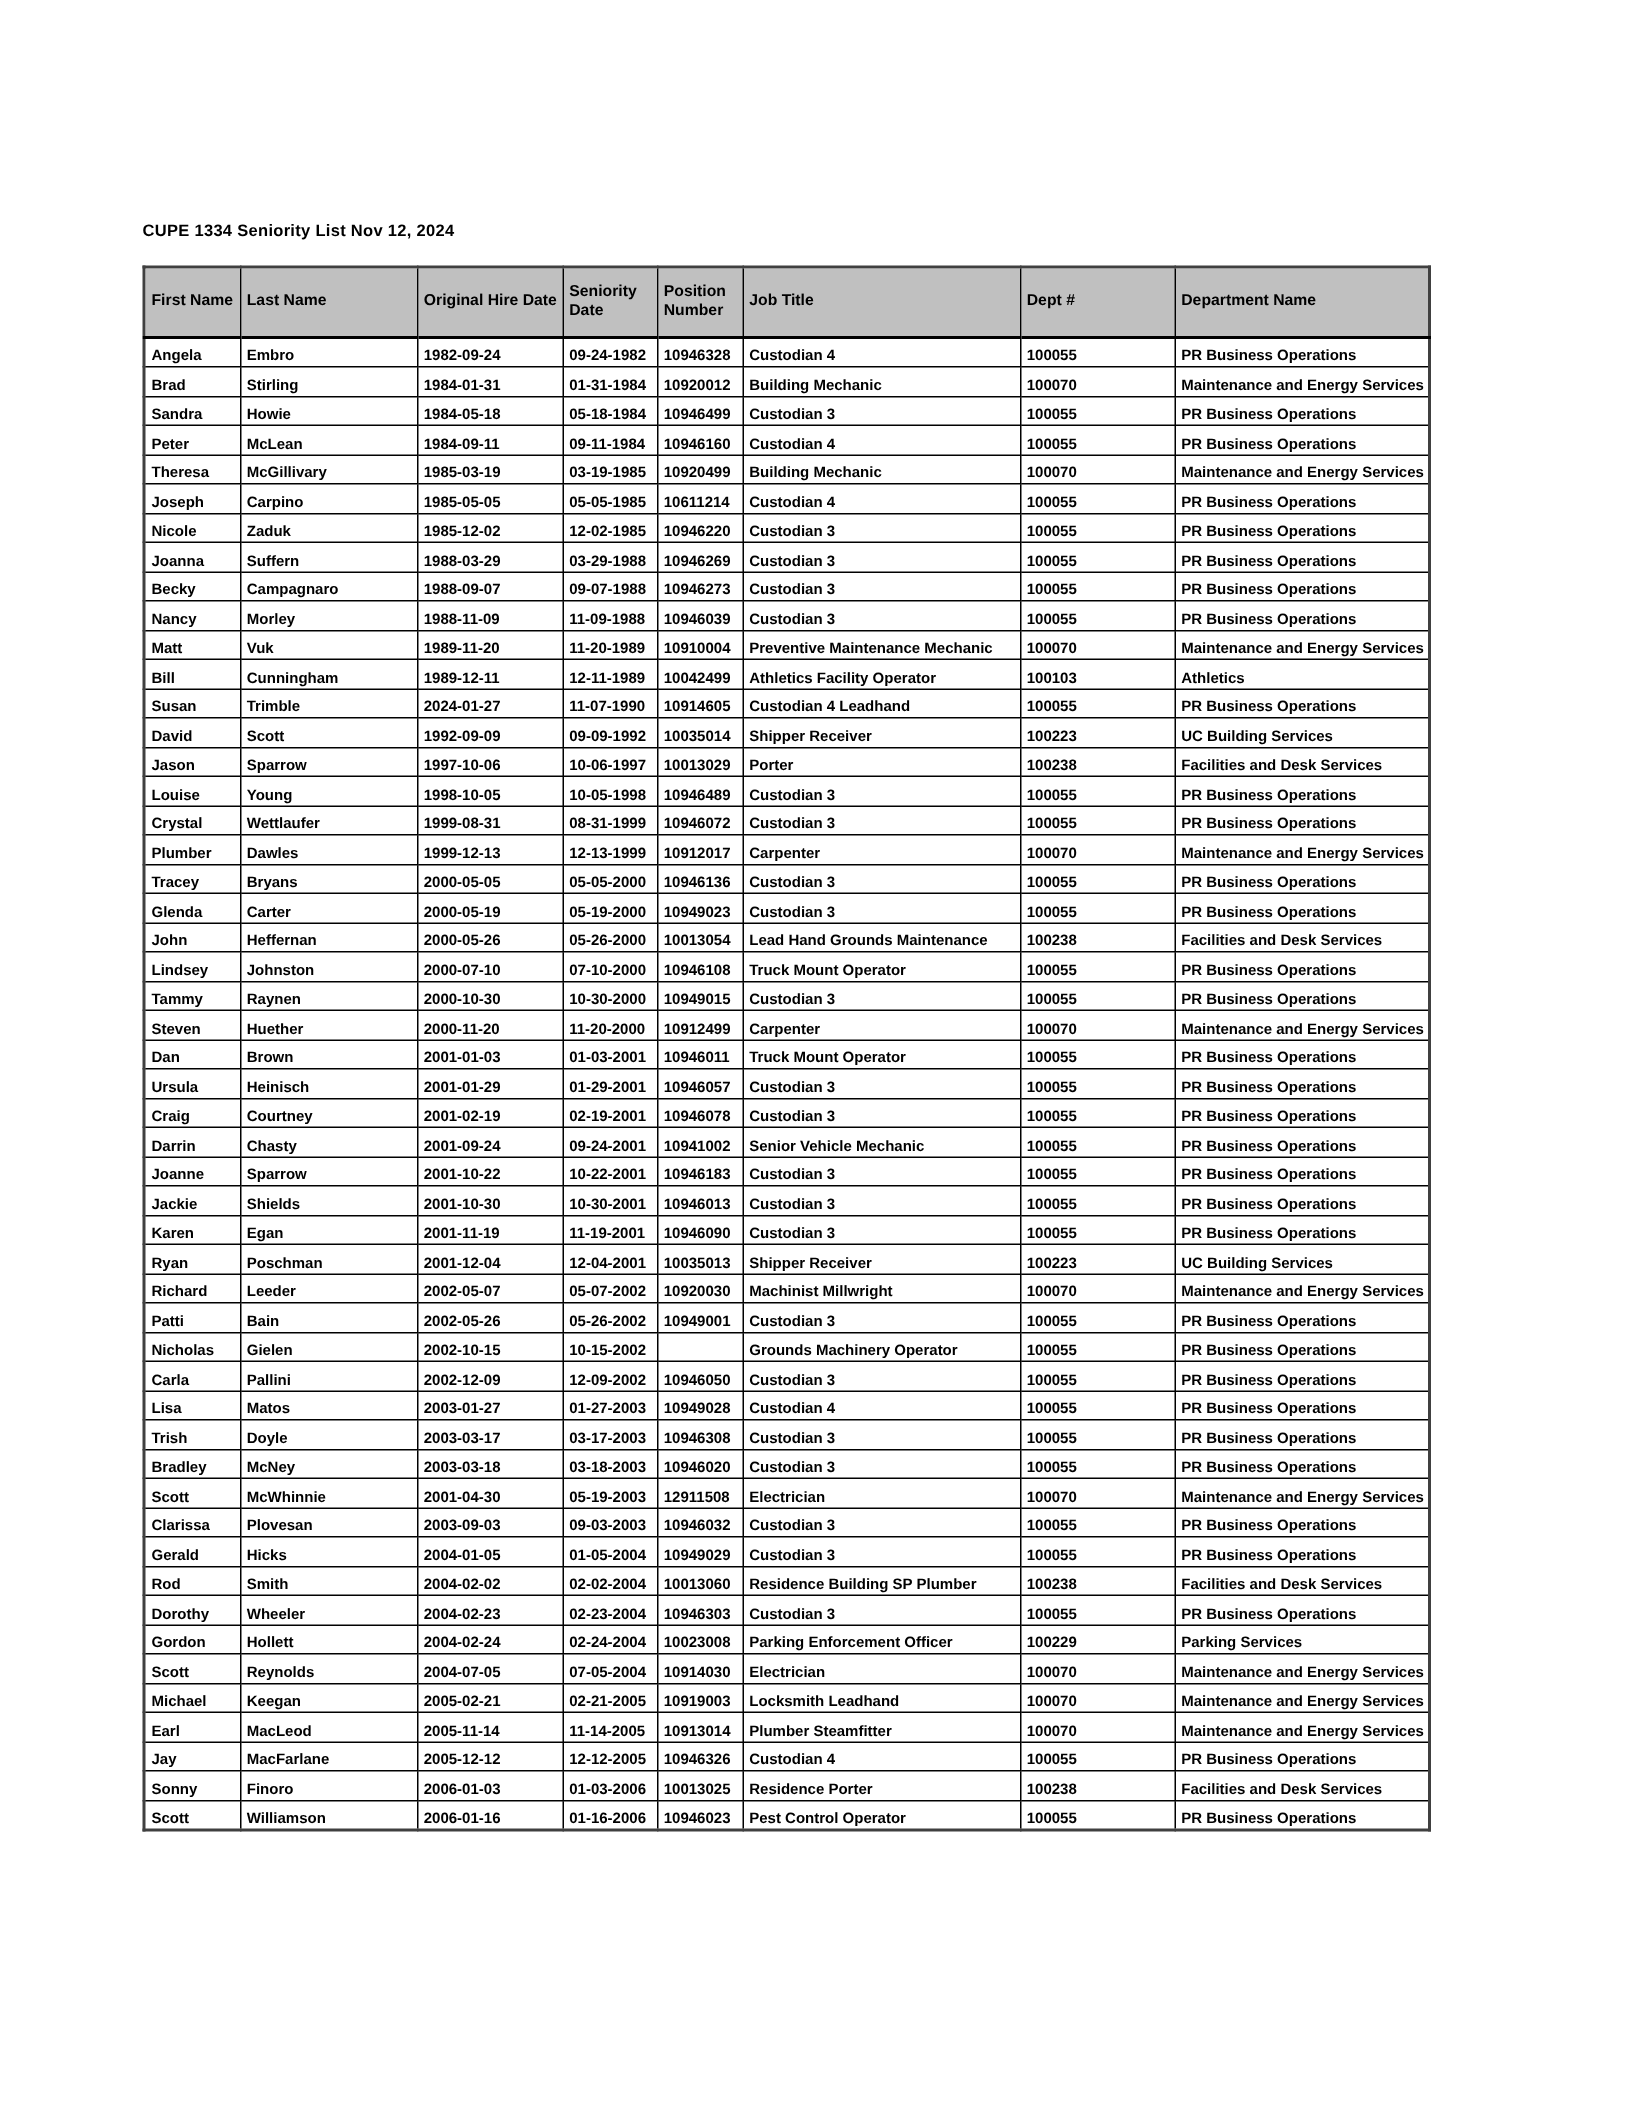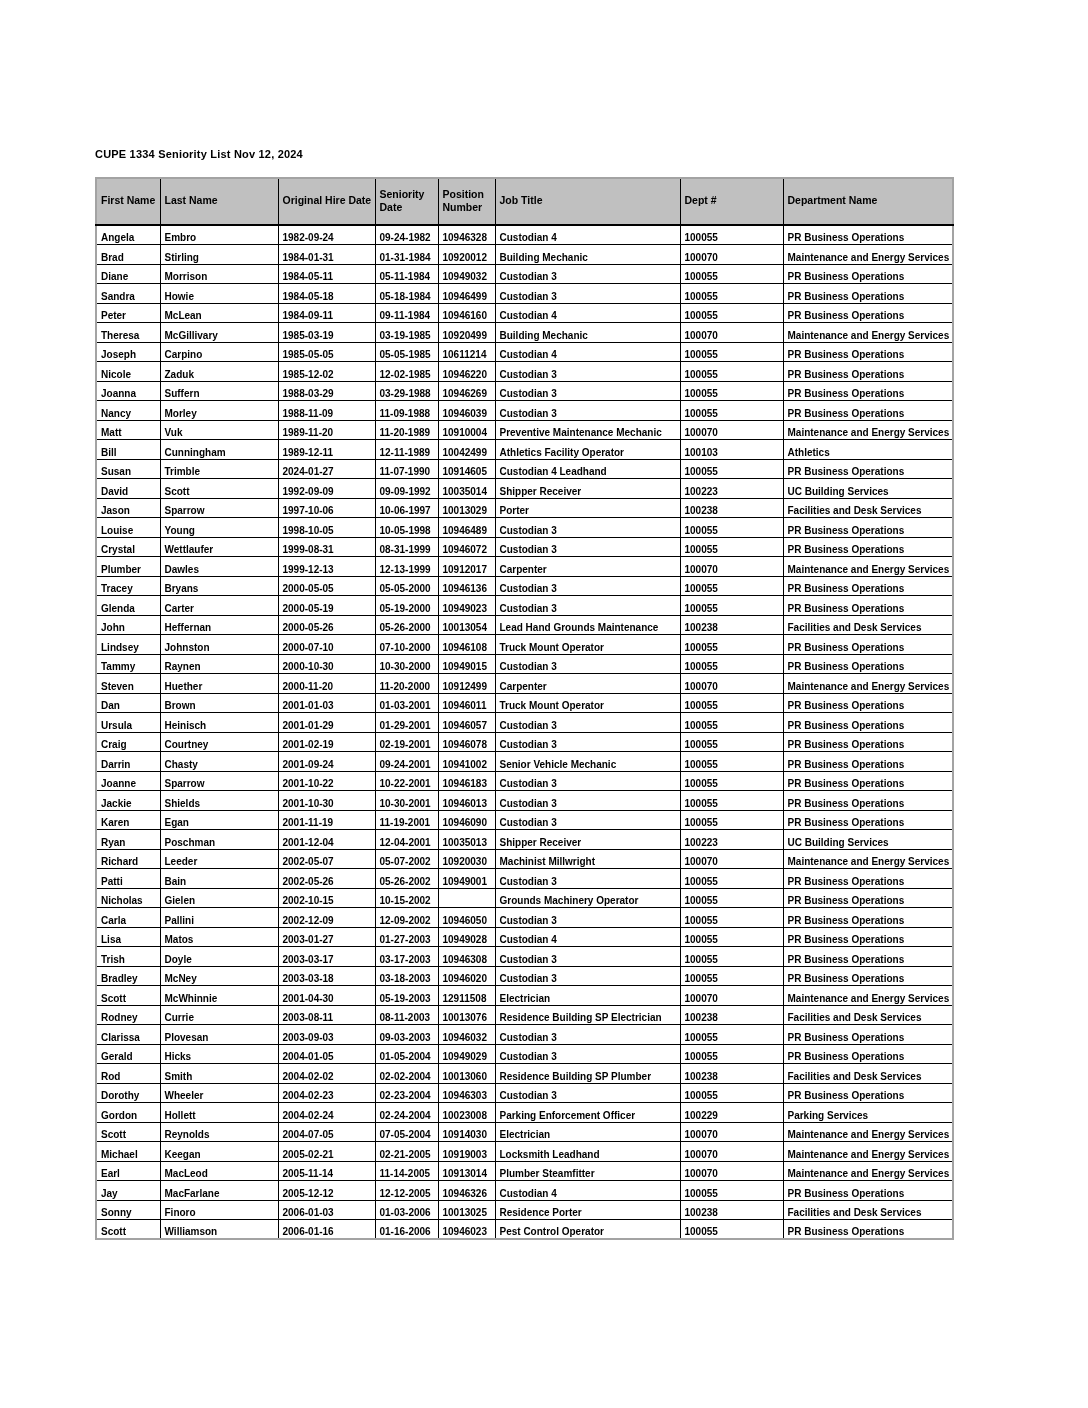--- a/index.html
+++ b/index.html
@@ -28,21 +28,21 @@
     letter-spacing: 0.2px;
     white-space: nowrap;
   }
   table.seniority {
     position: absolute;
     left: 95px;
     top: 165px;
     width: 857px;
     border-collapse: collapse;
     table-layout: fixed;
-    border: 2px solid #a3a3a3;
+    border: 2px solid #404040;
     padding-left: 44px;
   }
   table.seniority th,
   table.seniority td {
     border: 1px solid #000000;
     font-size: 10px;
     font-weight: bold;
     padding: 0 0 1px 4px;
     overflow: hidden;
     white-space: nowrap;
@@ -108,30 +108,20 @@
           <td>Brad</td>
           <td>Stirling</td>
           <td>1984-01-31</td>
           <td>01-31-1984</td>
           <td>10920012</td>
           <td>Building Mechanic</td>
           <td>100070</td>
           <td>Maintenance and Energy Services</td>
         </tr>
         <tr>
-          <td>Diane</td>
-          <td>Morrison</td>
-          <td>1984-05-11</td>
-          <td>05-11-1984</td>
-          <td>10949032</td>
-          <td>Custodian 3</td>
-          <td>100055</td>
-          <td>PR Business Operations</td>
-        </tr>
-        <tr>
           <td>Sandra</td>
           <td>Howie</td>
           <td>1984-05-18</td>
           <td>05-18-1984</td>
           <td>10946499</td>
           <td>Custodian 3</td>
           <td>100055</td>
           <td>PR Business Operations</td>
         </tr>
         <tr>
@@ -173,20 +163,30 @@
           <td>Custodian 3</td>
           <td>100055</td>
           <td>PR Business Operations</td>
         </tr>
         <tr>
           <td>Joanna</td>
           <td>Suffern</td>
           <td>1988-03-29</td>
           <td>03-29-1988</td>
           <td>10946269</td>
+          <td>Custodian 3</td>
+          <td>100055</td>
+          <td>PR Business Operations</td>
+        </tr>
+        <tr>
+          <td>Becky</td>
+          <td>Campagnaro</td>
+          <td>1988-09-07</td>
+          <td>09-07-1988</td>
+          <td>10946273</td>
           <td>Custodian 3</td>
           <td>100055</td>
           <td>PR Business Operations</td>
         </tr>
         <tr>
           <td>Nancy</td>
           <td>Morley</td>
           <td>1988-11-09</td>
           <td>11-09-1988</td>
           <td>10946039</td>
@@ -488,30 +488,20 @@
           <td>Scott</td>
           <td>McWhinnie</td>
           <td>2001-04-30</td>
           <td>05-19-2003</td>
           <td>12911508</td>
           <td>Electrician</td>
           <td>100070</td>
           <td>Maintenance and Energy Services</td>
         </tr>
         <tr>
-          <td>Rodney</td>
-          <td>Currie</td>
-          <td>2003-08-11</td>
-          <td>08-11-2003</td>
-          <td>10013076</td>
-          <td>Residence Building SP Electrician</td>
-          <td>100238</td>
-          <td>Facilities and Desk Services</td>
-        </tr>
-        <tr>
           <td>Clarissa</td>
           <td>Plovesan</td>
           <td>2003-09-03</td>
           <td>09-03-2003</td>
           <td>10946032</td>
           <td>Custodian 3</td>
           <td>100055</td>
           <td>PR Business Operations</td>
         </tr>
         <tr>

